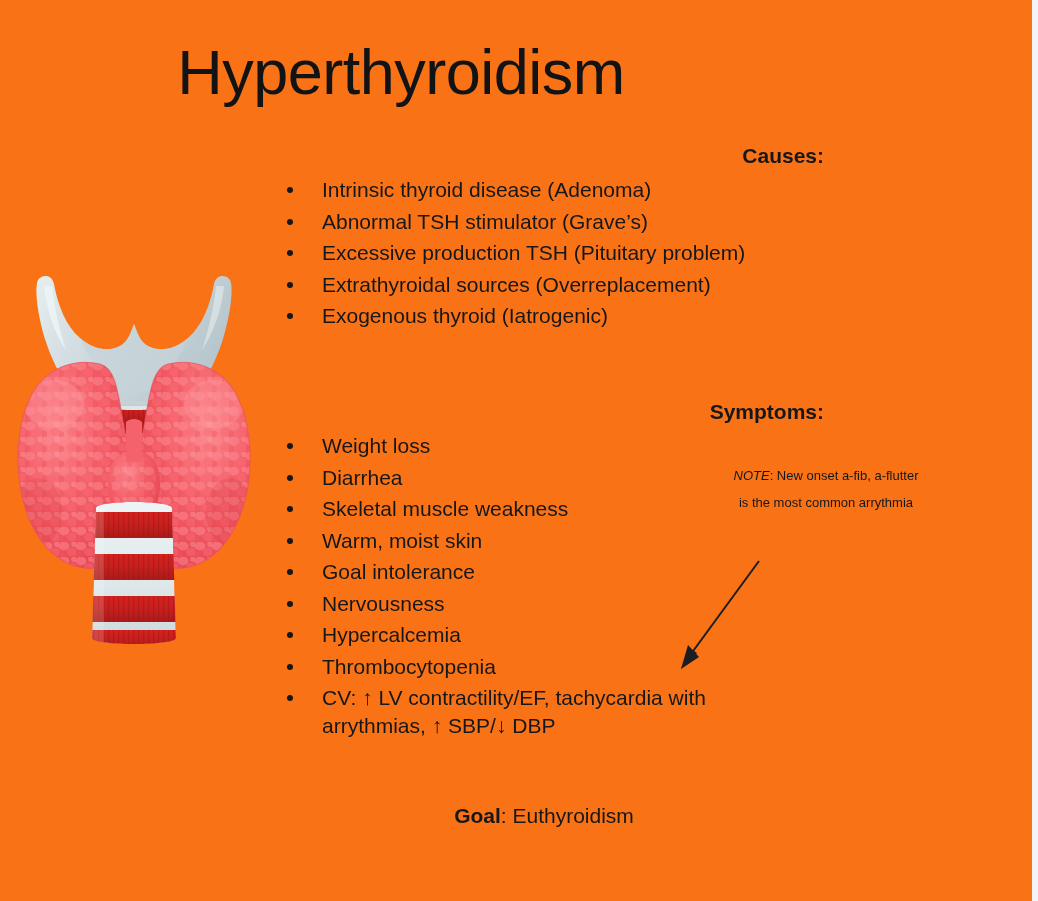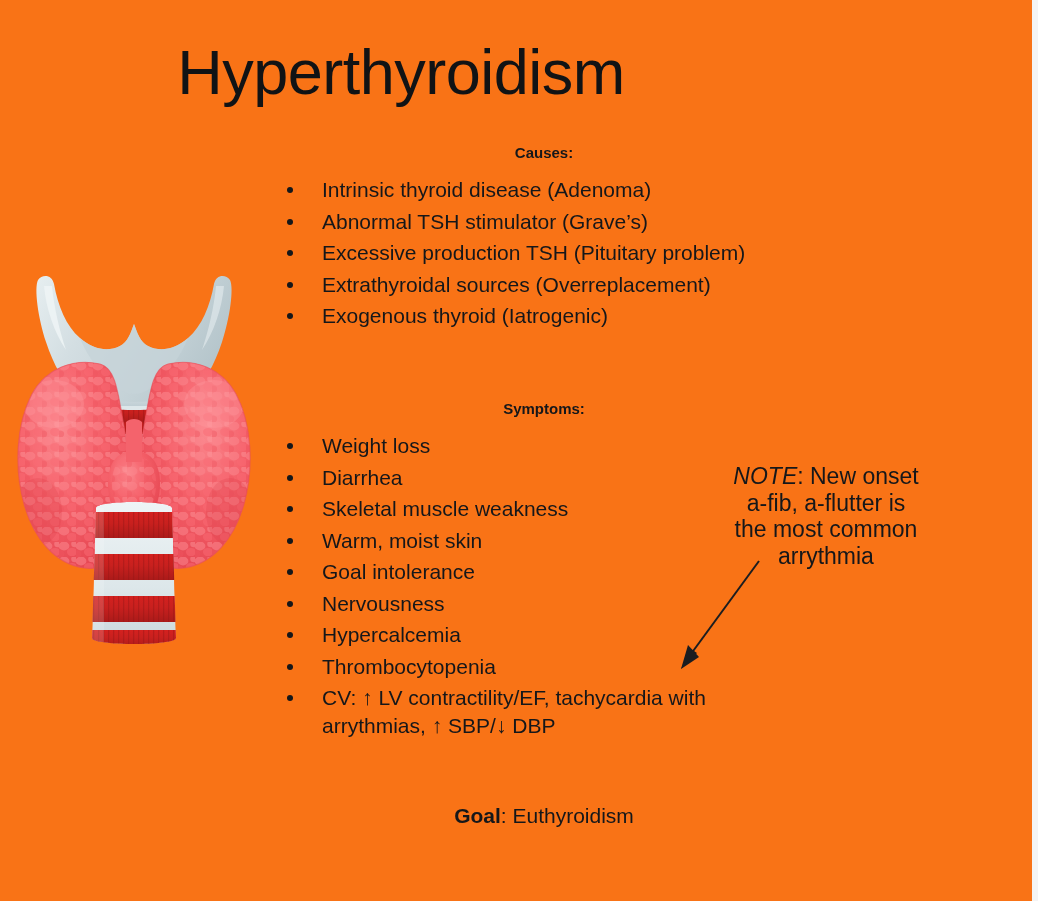--- a/index.html
+++ b/index.html
@@ -31,24 +31,24 @@
     letter-spacing: -0.5px;
     color: #111315;
     line-height: 1.08;
     padding-right: 236px;
     box-sizing: border-box;
   }
 
   
   .section-head {
     position: absolute;
-    font-size: 15px;
+    font-size: 21px;
     font-weight: 700;
     color: #15171a;
-    text-align: center;
+    text-align: right;
     width: 560px;
   }
   #causes-head { left: 264px; top: 144px; }
   #symptoms-head { left: 264px; top: 400px; }
 
   
   .bullet-list {
     position: absolute;
     left: 283px;
     margin: 0;
@@ -81,21 +81,21 @@
     line-height: 28px;
   }
 
   
   .note {
     position: absolute;
     left: 728px;
     top: 463px;
     width: 196px;
     text-align: center;
-    font-size: 23px;
+    font-size: 13px;
     line-height: 26.5px;
     color: #15171a;
   }
   .note em {
     font-style: italic;
     font-weight: 400;
   }
 
   .note-arrow {
     position: absolute;

